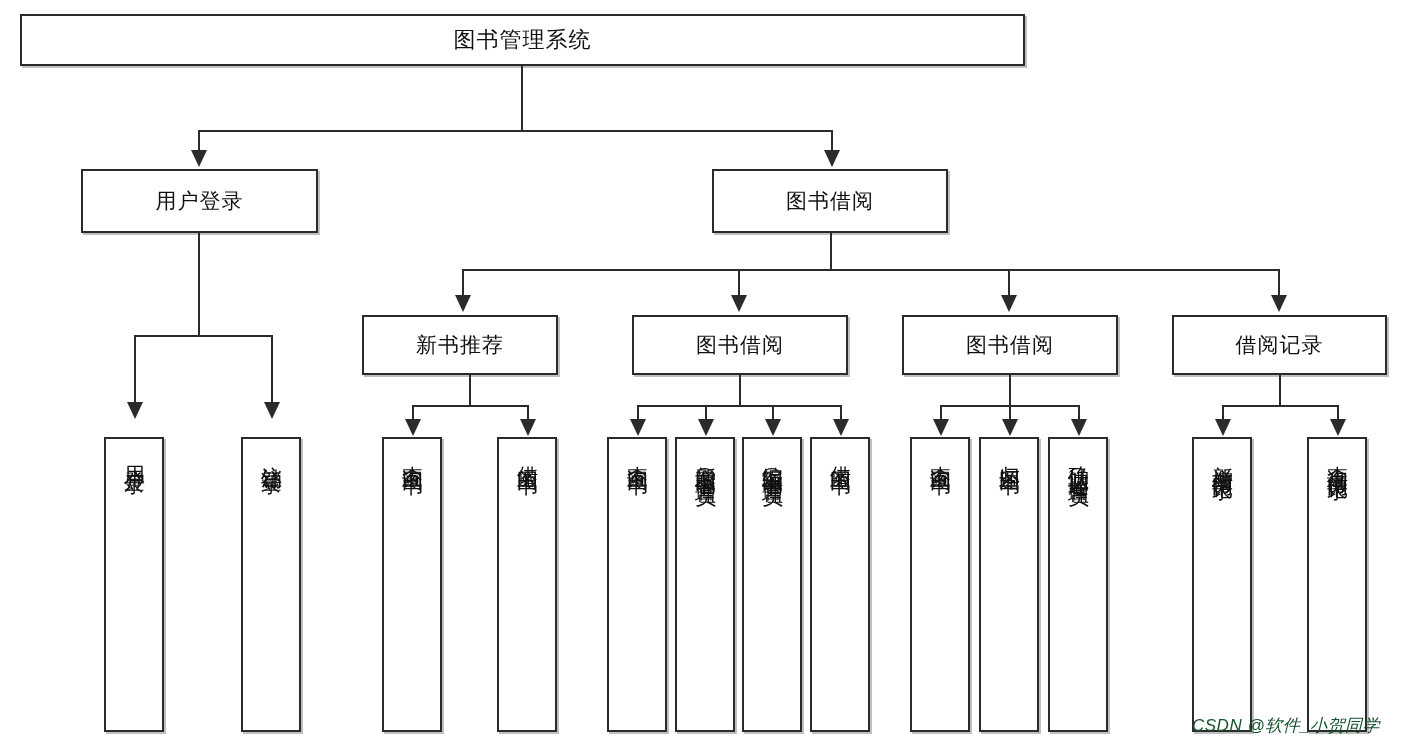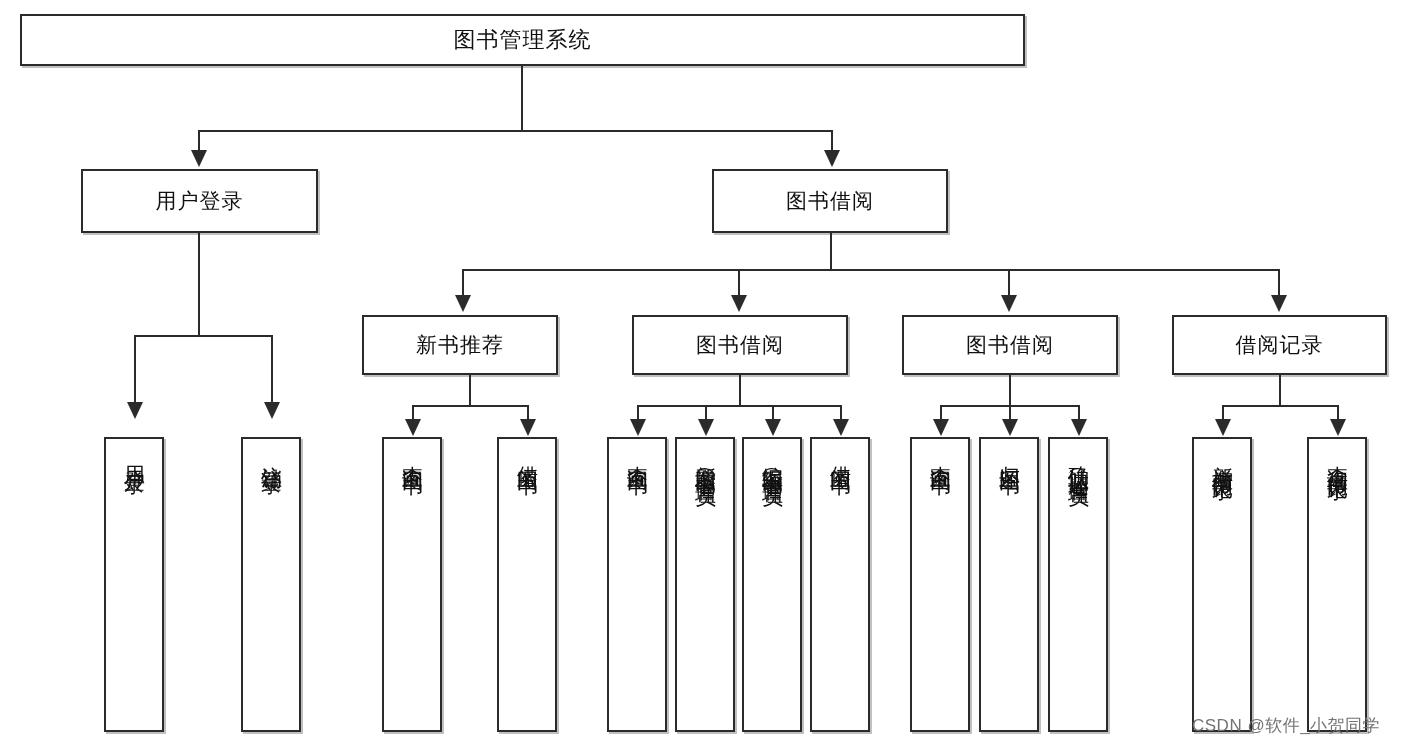--- a/index.html
+++ b/index.html
@@ -74,24 +74,25 @@
     height: 0;
     border-left: 8px solid transparent;
     border-right: 8px solid transparent;
     border-top: 17px solid #2b2b2b;
   }
 
   
   #watermark {
     position: absolute;
     font-size: 17px;
-    color: #737373;
+    color: #14532d;
     white-space: nowrap;
     letter-spacing: 0.5px;
     pointer-events: none;
+    font-style: italic;
   }
 </style>
 </head>
 <body>
 
 <div id="canvas">
 
   <div class="node root" style="left:20px; top:14px; width:1005px; height:52px;">
     <span class="label">图书管理系统</span>
   </div>

